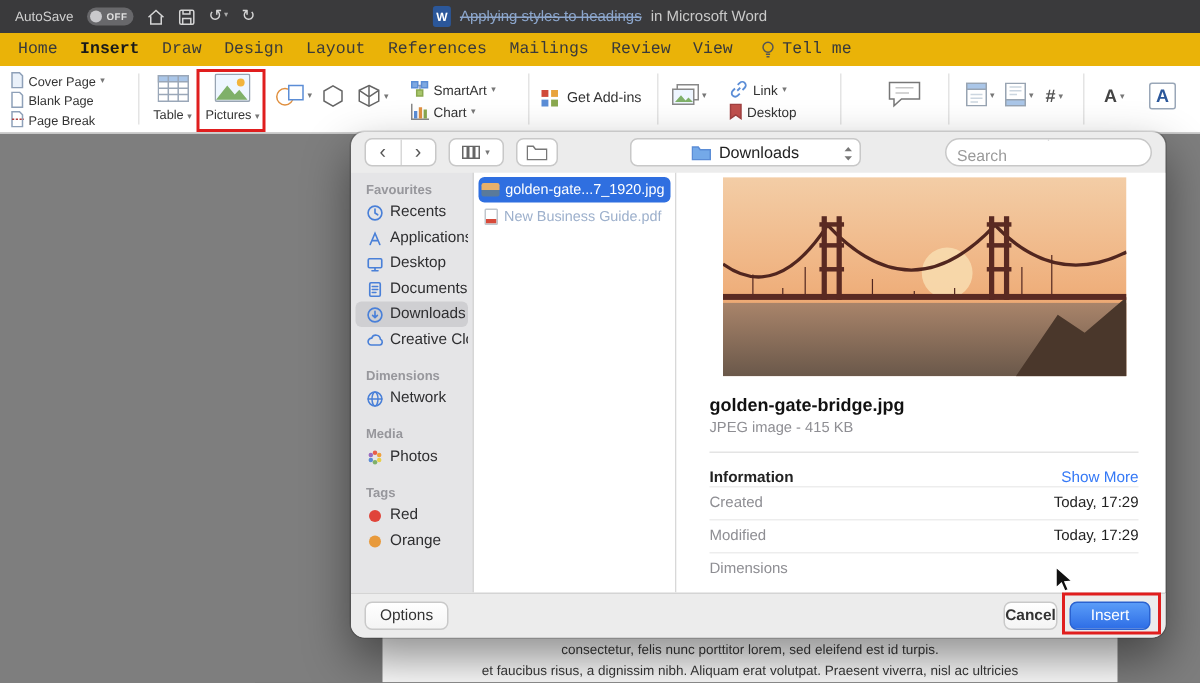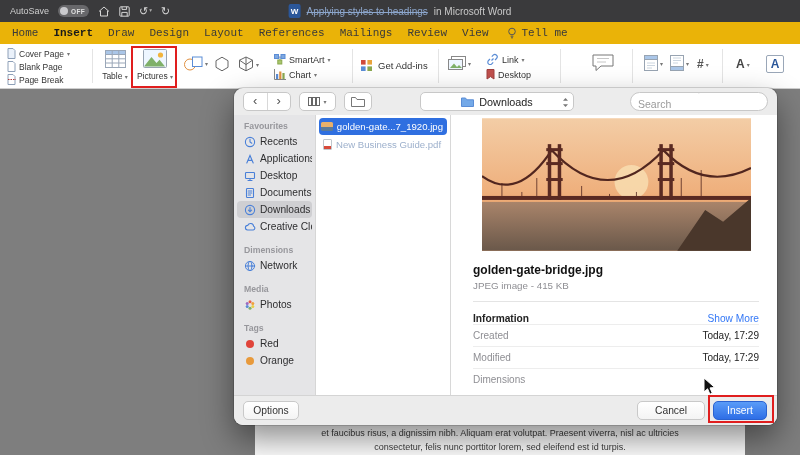--- a/index.html
+++ b/index.html
@@ -87,21 +87,21 @@
   .pv-info-row { display:flex; justify-content:space-between; align-items:flex-end; height:22px; }
   .pv-info { font-size:10.2px; font-weight:bold; color:#222; }
   .pv-more { font-size:10.2px; color:#3478f6; }
   .pv-row { display:flex; justify-content:space-between; align-items:center; height:21px; font-size:10px; }
   .pv-row .lab { color:#8e8e93; }
   .pv-row .val { color:#222; }
 
   .dlg-footer { position:absolute; left:0; right:0; bottom:0; height:30px; background:#ececec; border-top:1px solid #d4d4d4; border-radius:0 0 9px 9px; }
   .btn { position:absolute; top:5px; height:19px; border:1px solid #c9c9c9; border-radius:5px; background:linear-gradient(#ffffff,#f4f4f4); font-size:10.3px; color:#333; display:flex; align-items:center; justify-content:center; font-family:inherit; }
   .btn-options { left:9px; width:56px; }
-  .btn-cancel { right:72px; width:68px; }
+  .btn-cancel { right:72px; width:36px;font-weight:bold; }
   .btn-insert { right:10px; width:54px; background:linear-gradient(#5a9cf8,#2e6ee6); border-color:#2a62d0; color:#fff; }
 
   
   .annot { position:absolute; border:2px solid #e01e1e; z-index:50; pointer-events:none; }
   .annot-pictures { left:131px; top:46px; width:46px; height:42px; }
   .annot-insert { left:708px; top:395px; width:66px; height:28px; }
   .cursor { position:absolute; left:703px; top:377px; z-index:60; pointer-events:none; }
 </style>
 </head>
 <body>
@@ -320,22 +320,22 @@
       <span class="ta-plain">A</span>
       <span class="dd">▾</span>
     </div>
     <div class="icbtn" style="left:766px;top:11px">
       <span class="ta-box">A</span>
     </div>
   </div>
 
   <div class="doc-page">
     <div class="doc-text">
+      <div>consectetur, felis nunc porttitor lorem, sed eleifend est id turpis.</div>
       <div>et faucibus risus, a dignissim nibh. Aliquam erat volutpat. Praesent viverra, nisl ac ultricies</div>
-      <div>consectetur, felis nunc porttitor lorem, sed eleifend est id turpis.</div>
     </div>
   </div>
 
   <div class="dialog">
     <div class="dlg-toolbar">
       <div class="seg">
         <span class="seg-btn">‹</span>
         <span class="seg-div"></span>
         <span class="seg-btn">›</span>
       </div>

